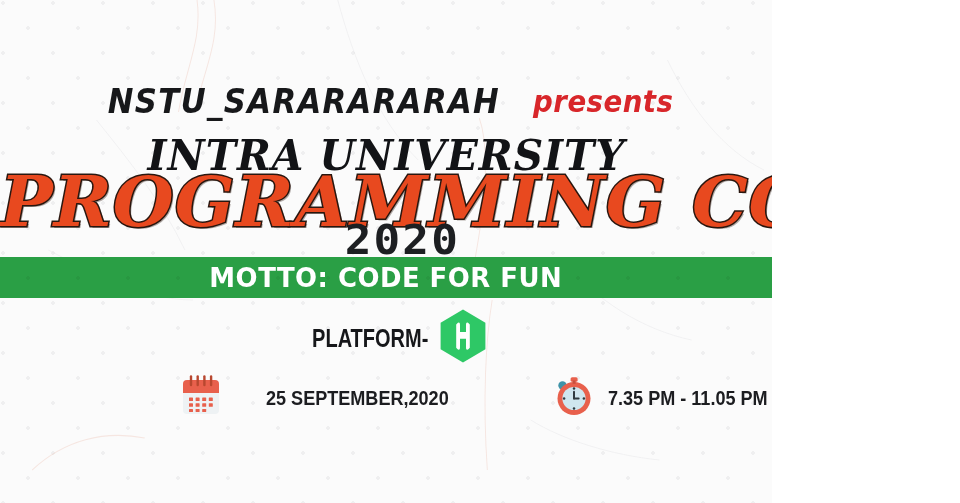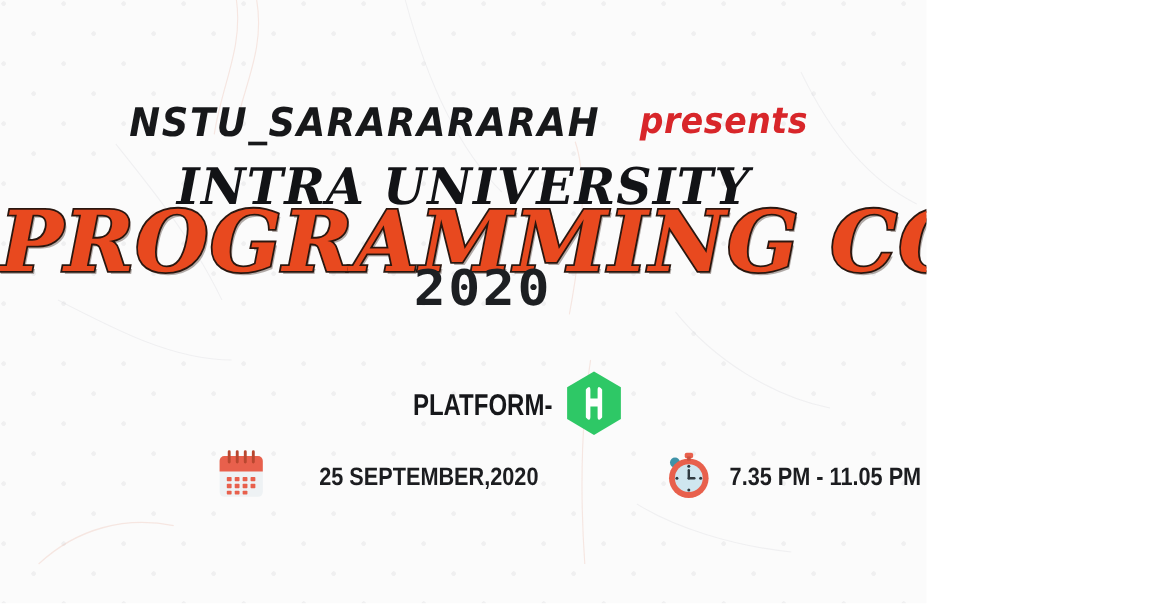--- a/index.html
+++ b/index.html
@@ -174,21 +174,20 @@
   .row-platform {
     position: absolute;
     top: 310px;
     left: 0;
     width: 100%;
     display: flex;
     align-items: center;
     justify-content: center;
     gap: 9px;
     height: 56px;
-    padding-left: 32px;
   }
   .platform-label {
     font-family: "Liberation Sans", sans-serif;
     font-weight: bold;
     font-size: 25px;
     letter-spacing: 0px;
     color: #16171a;
     transform: scaleX(0.80);
     transform-origin: right center;
   }
@@ -274,20 +273,23 @@
     </div>
 
     <div class="row-headline">
       <span class="headline">PROGRAMMING CONTEST</span>
     </div>
 
     <div class="row-year">
       <span class="year">2020</span>
     </div>
 
+    <div class="motto-band">
+      <span class="motto-text">MOTTO: CODE FOR FUN</span>
+    </div>
 
     <div class="row-platform">
       <span class="platform-label">PLATFORM-</span>
       <span class="hr-logo">
         <span class="hr-hex">
           <svg width="52" height="56" viewBox="0 0 52 56" xmlns="http://www.w3.org/2000/svg">
             <path d="M26 1.6 L48.4 14.8 L48.4 41.2 L26 54.4 L3.6 41.2 L3.6 14.8 Z" fill="#2ec866"></path>
             <path d="M19.2 16.5 c0 0 1.6 -2.1 2.6 -2.1 c1.0 0 1.2 1.4 1.2 2.6 v7.1 h6.0 v-7.1
                      c0 -1.2 0.2 -2.6 1.2 -2.6 c1.0 0 2.6 2.1 2.6 2.1 v23.2
                      c0 0 -1.6 2.1 -2.6 2.1 c-1.0 0 -1.2 -1.4 -1.2 -2.6 v-8.4 h-6.0 v8.4

